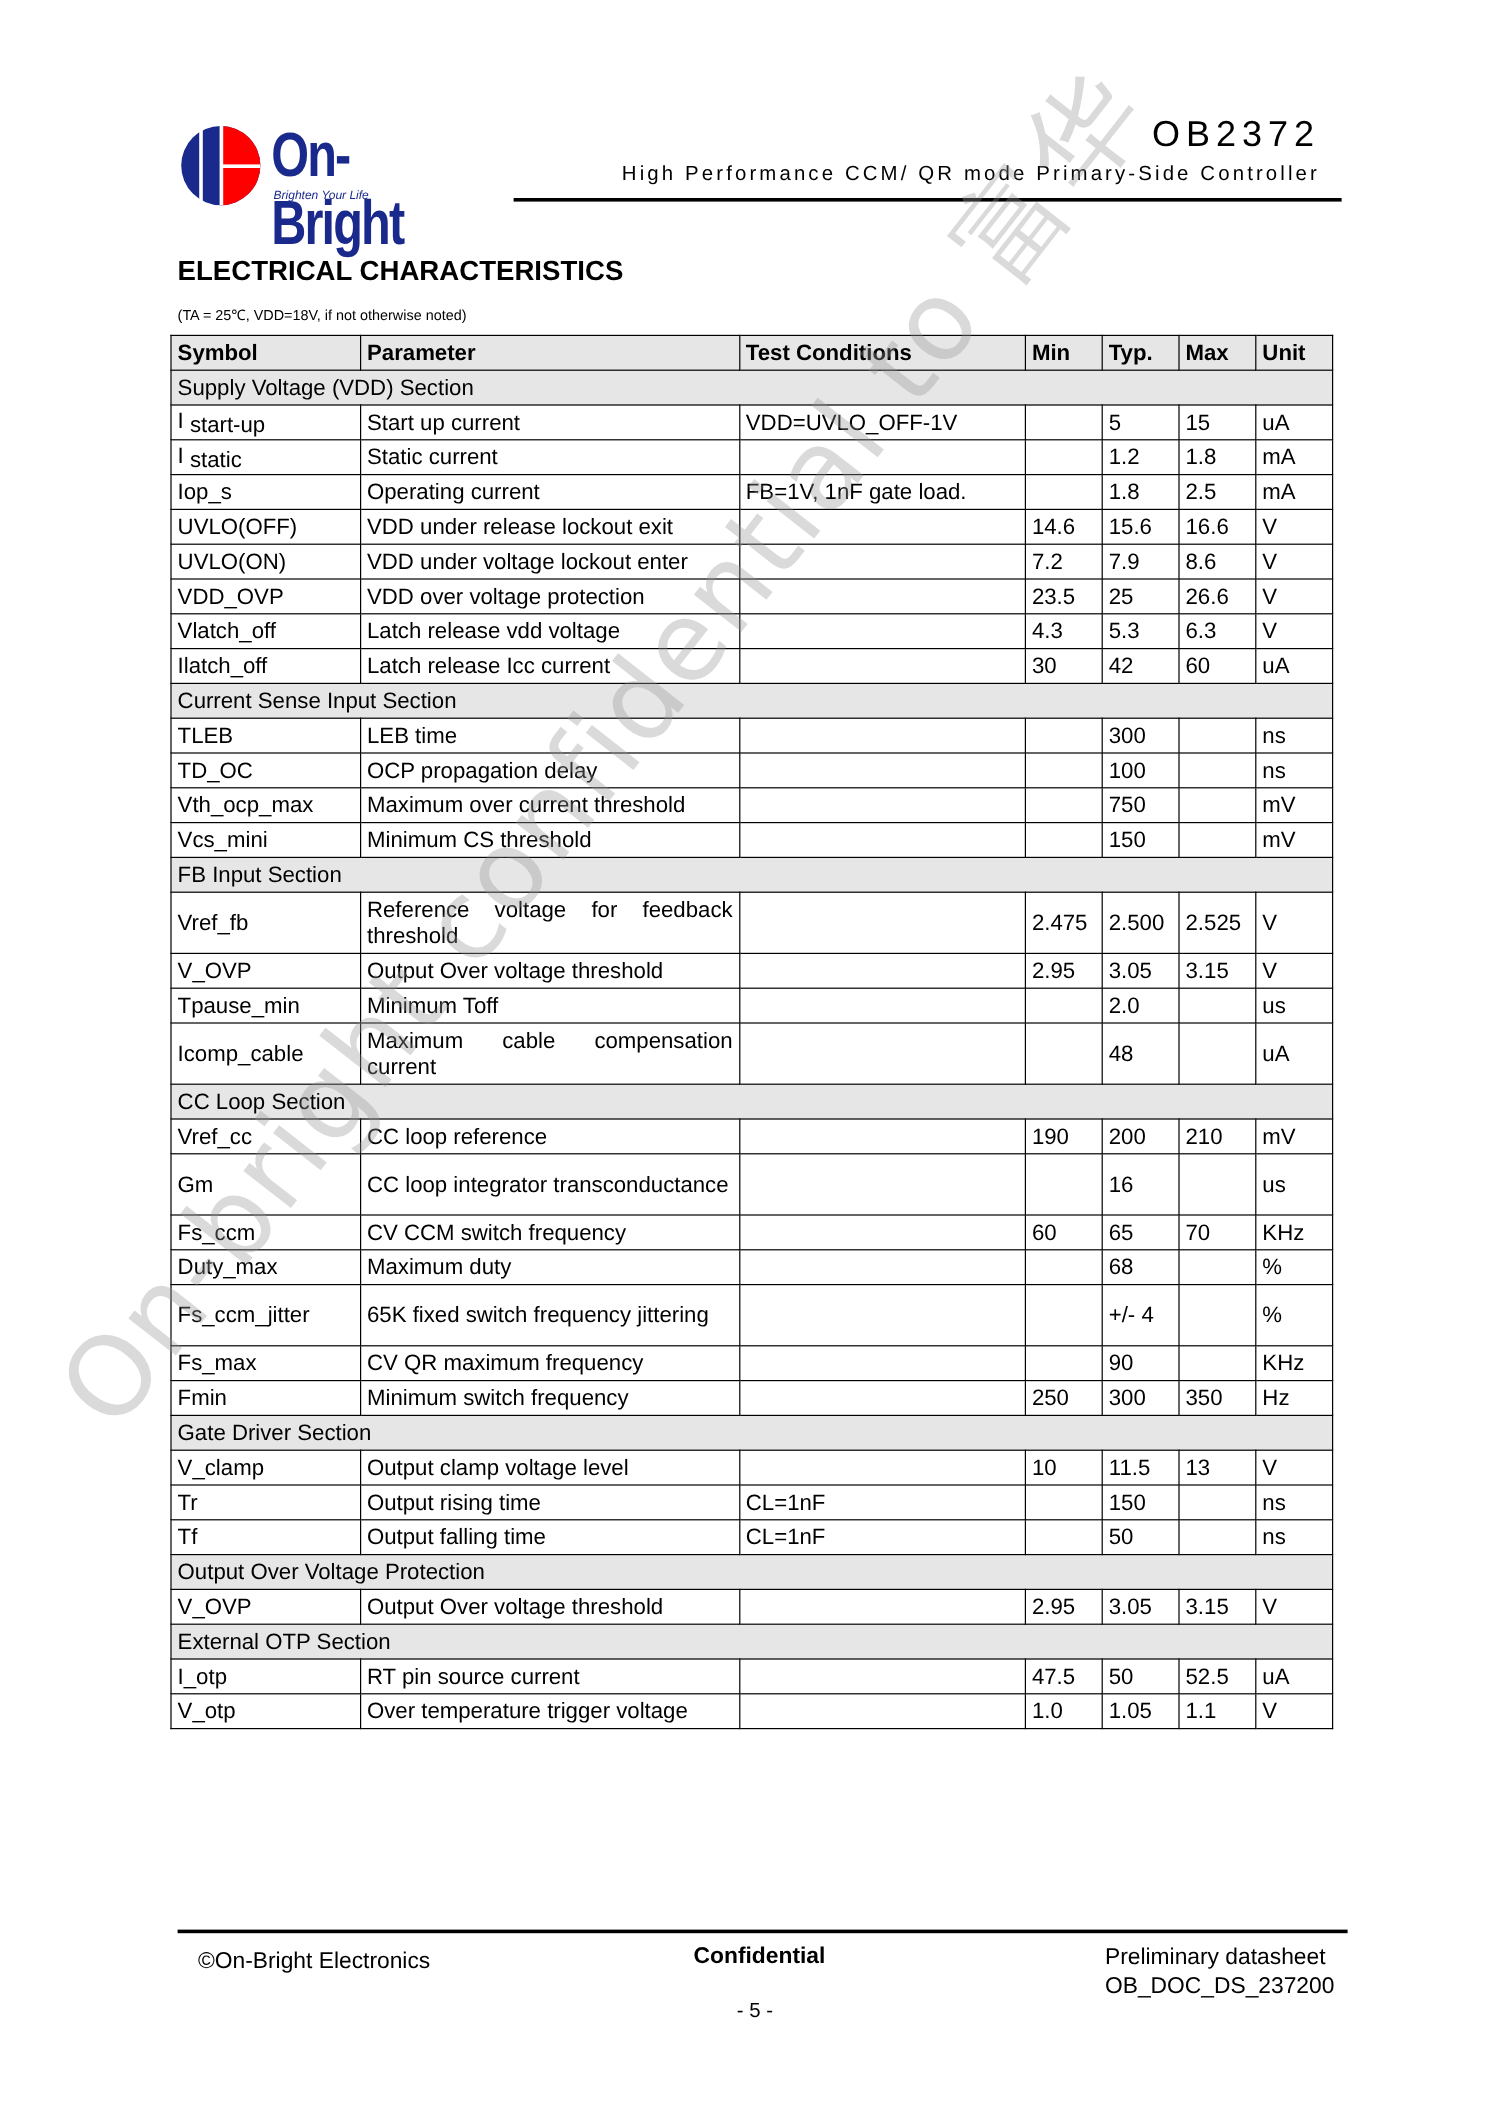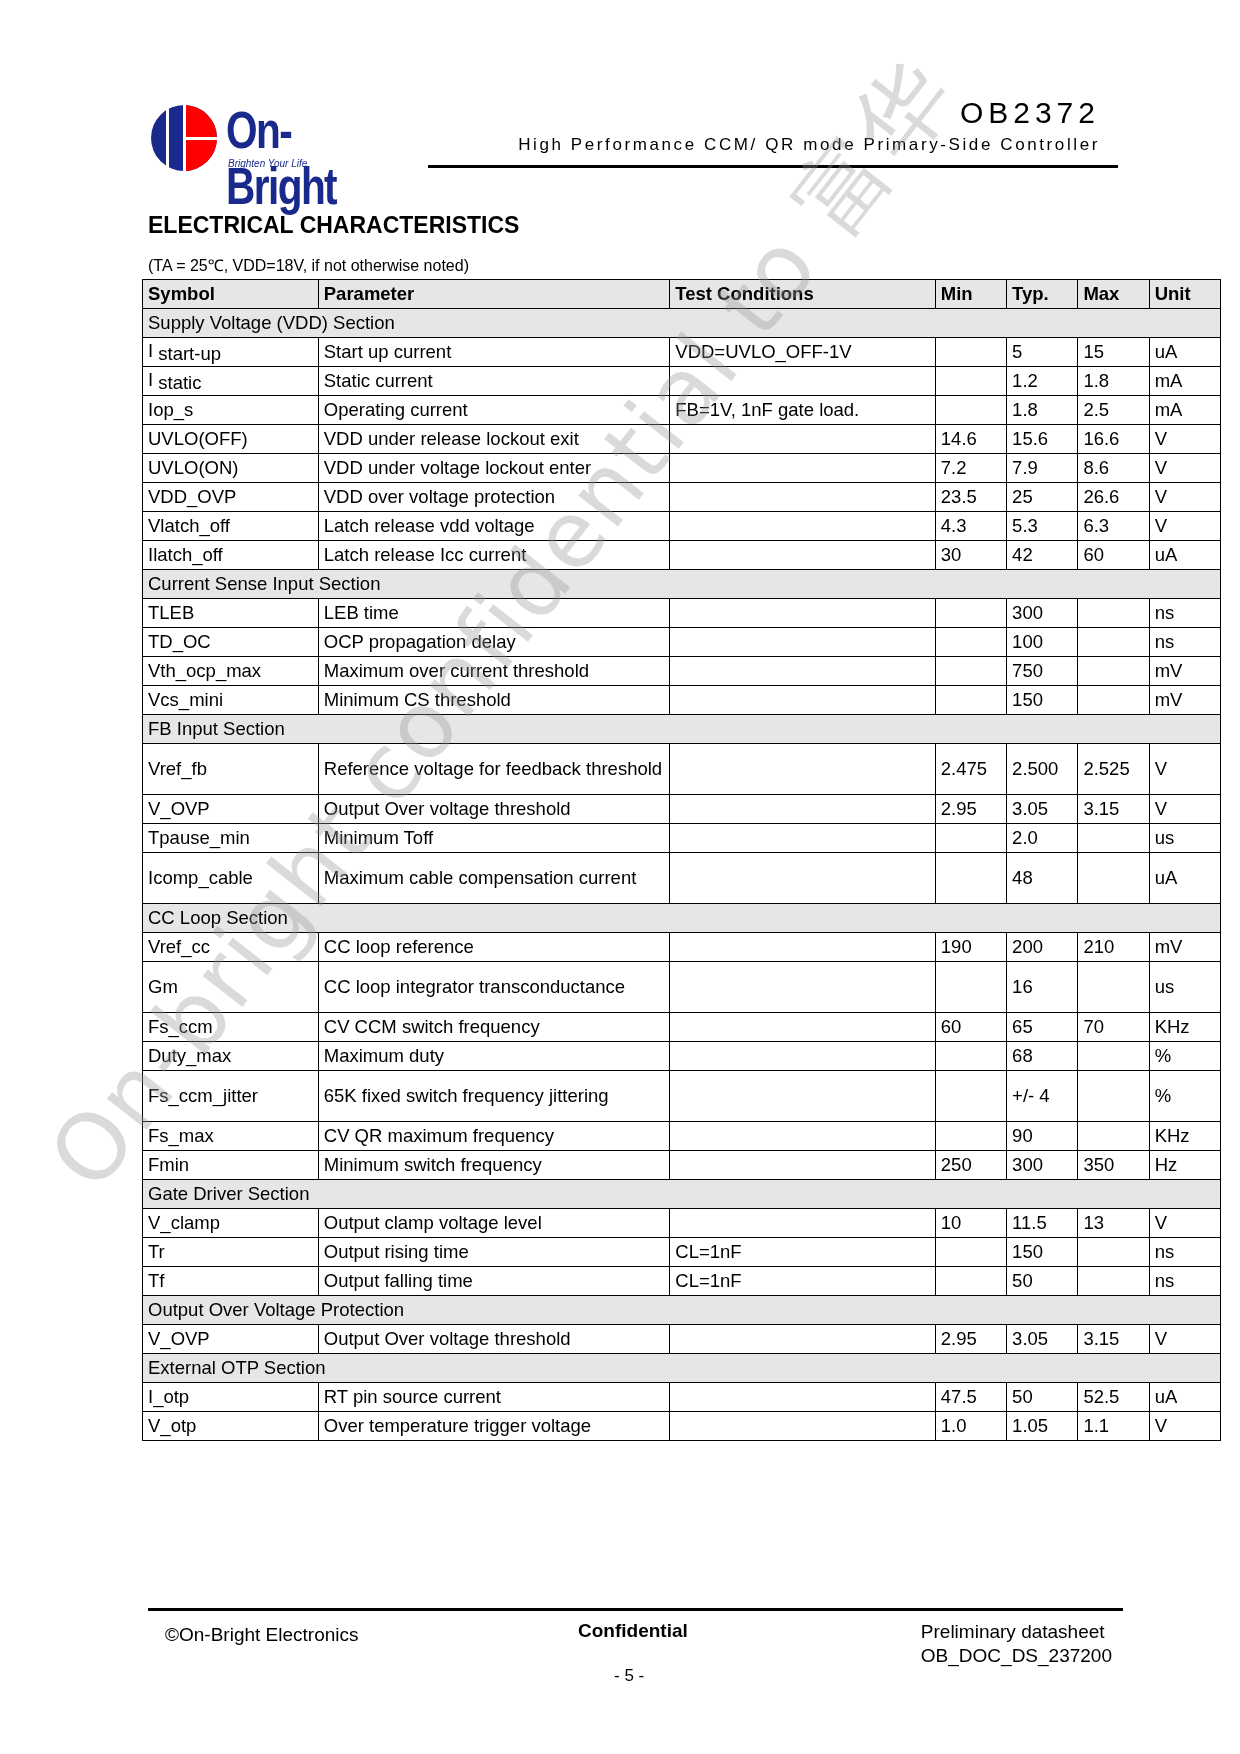--- a/index.html
+++ b/index.html
@@ -5,22 +5,22 @@
   html,body{margin:0;padding:0;background:#fff;}
   body{width:1240px;height:1754px;position:relative;overflow:hidden;font-family:"Liberation Sans",sans-serif;color:#000;}
   .logo{position:absolute;left:150px;top:102px;width:260px;height:75px;}
   .logo-circle{position:absolute;left:0;top:2px;width:68px;height:68px;}
   .logo-word{position:absolute;left:76px;top:0;font-family:"Liberation Sans",sans-serif;font-weight:bold;font-size:52px;letter-spacing:-2px;color:#1a2a8c;transform:scaleX(0.78);transform-origin:left top;line-height:56px;}
   .logo-tag{position:absolute;left:78px;top:56px;font-style:italic;font-size:10px;color:#1a2a8c;}
   .doc-title{position:absolute;right:140px;top:96px;font-size:30px;letter-spacing:5px;font-family:"Liberation Sans",sans-serif;}
   .doc-subtitle{position:absolute;right:140px;top:135px;font-size:17px;letter-spacing:2.6px;}
   .header-rule{position:absolute;left:428px;top:165px;width:690px;height:3px;background:#000;}
   .section-title{position:absolute;left:148px;top:212px;font-size:23px;font-weight:bold;}
-  .conditions{position:absolute;left:148px;top:254px;font-size:16px;}
-  table.ec{position:absolute;left:142px;top:279px;width:1079px;border-collapse:collapse;font-size:18.5px;}
+  .conditions{position:absolute;left:148px;top:254px;font-size:12px;}
+  table.ec{position:absolute;left:142px;top:279px;width:969px;border-collapse:collapse;font-size:18.5px;}
   table.ec td{border:1px solid #000;padding:0 5px;vertical-align:middle;line-height:22px;}
   table.ec tr.hdr td{background:#e6e6e6;font-weight:bold;height:28px;}
   table.ec tr.sec td{background:#e6e6e6;font-weight:normal;height:28px;}
   table.ec tr.row td{height:28px;}
   table.ec tr.row2 td{height:50px;}
   td.just{text-align:justify;text-align-last:left;}
   .sub{font-size:18.5px;vertical-align:-3px;}
   .footer-rule{position:absolute;left:148px;top:1608px;width:975px;height:3px;background:#000;}
   .foot-left{position:absolute;left:165px;top:1624px;font-size:19px;}
   .foot-mid{position:absolute;left:578px;top:1620px;font-size:19px;font-weight:bold;}

